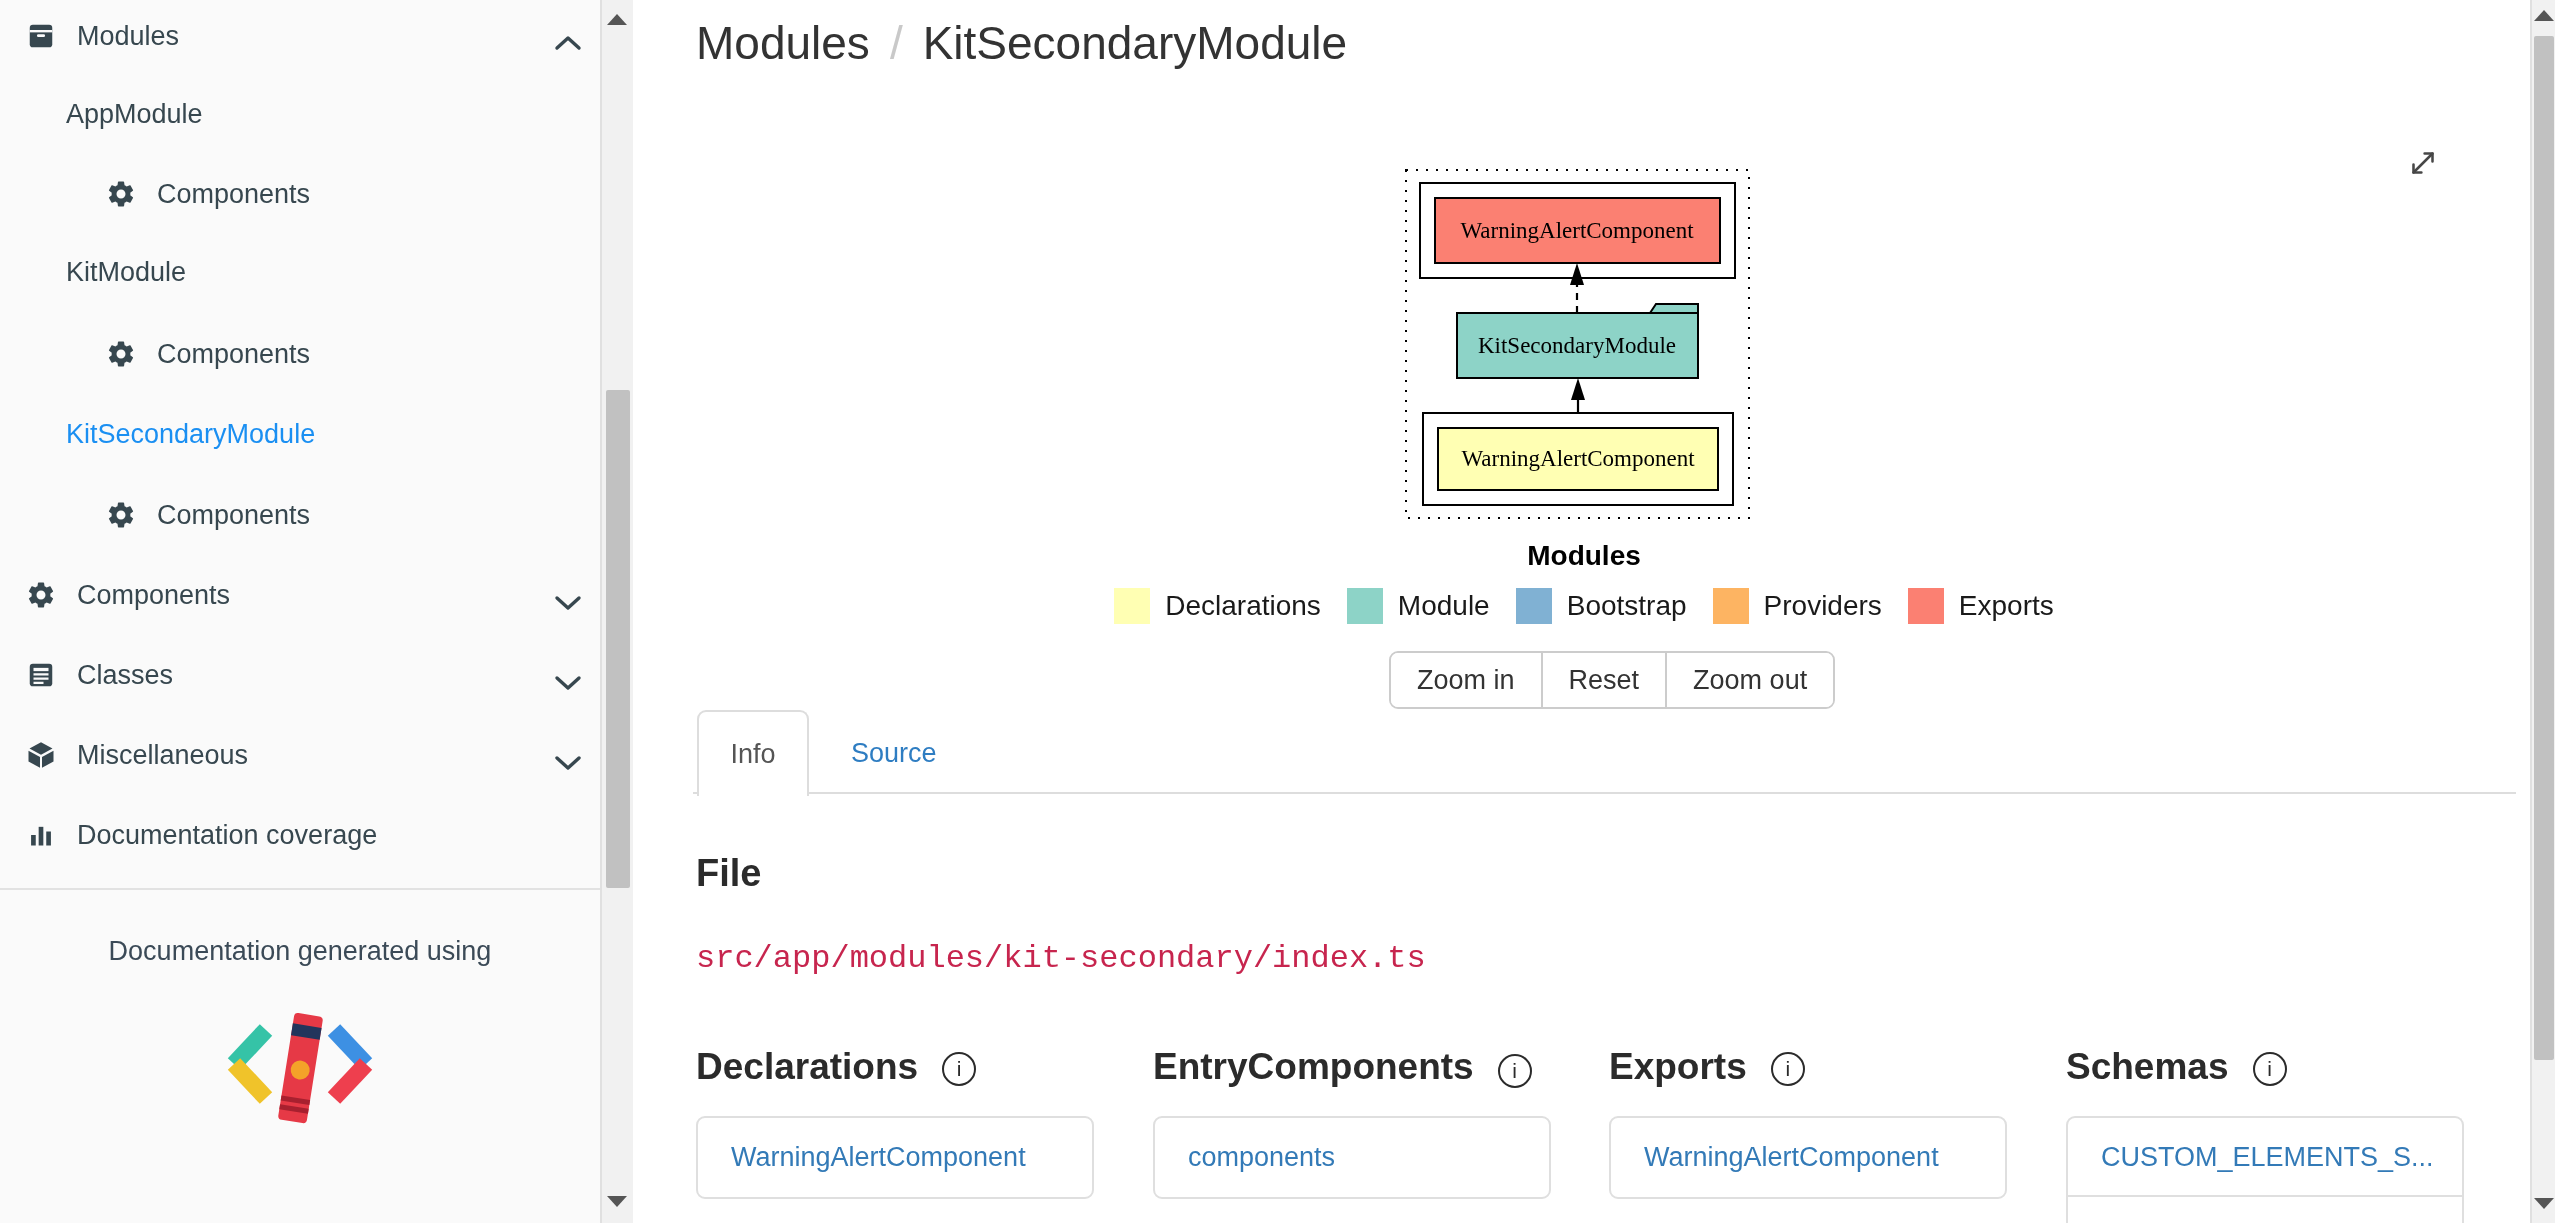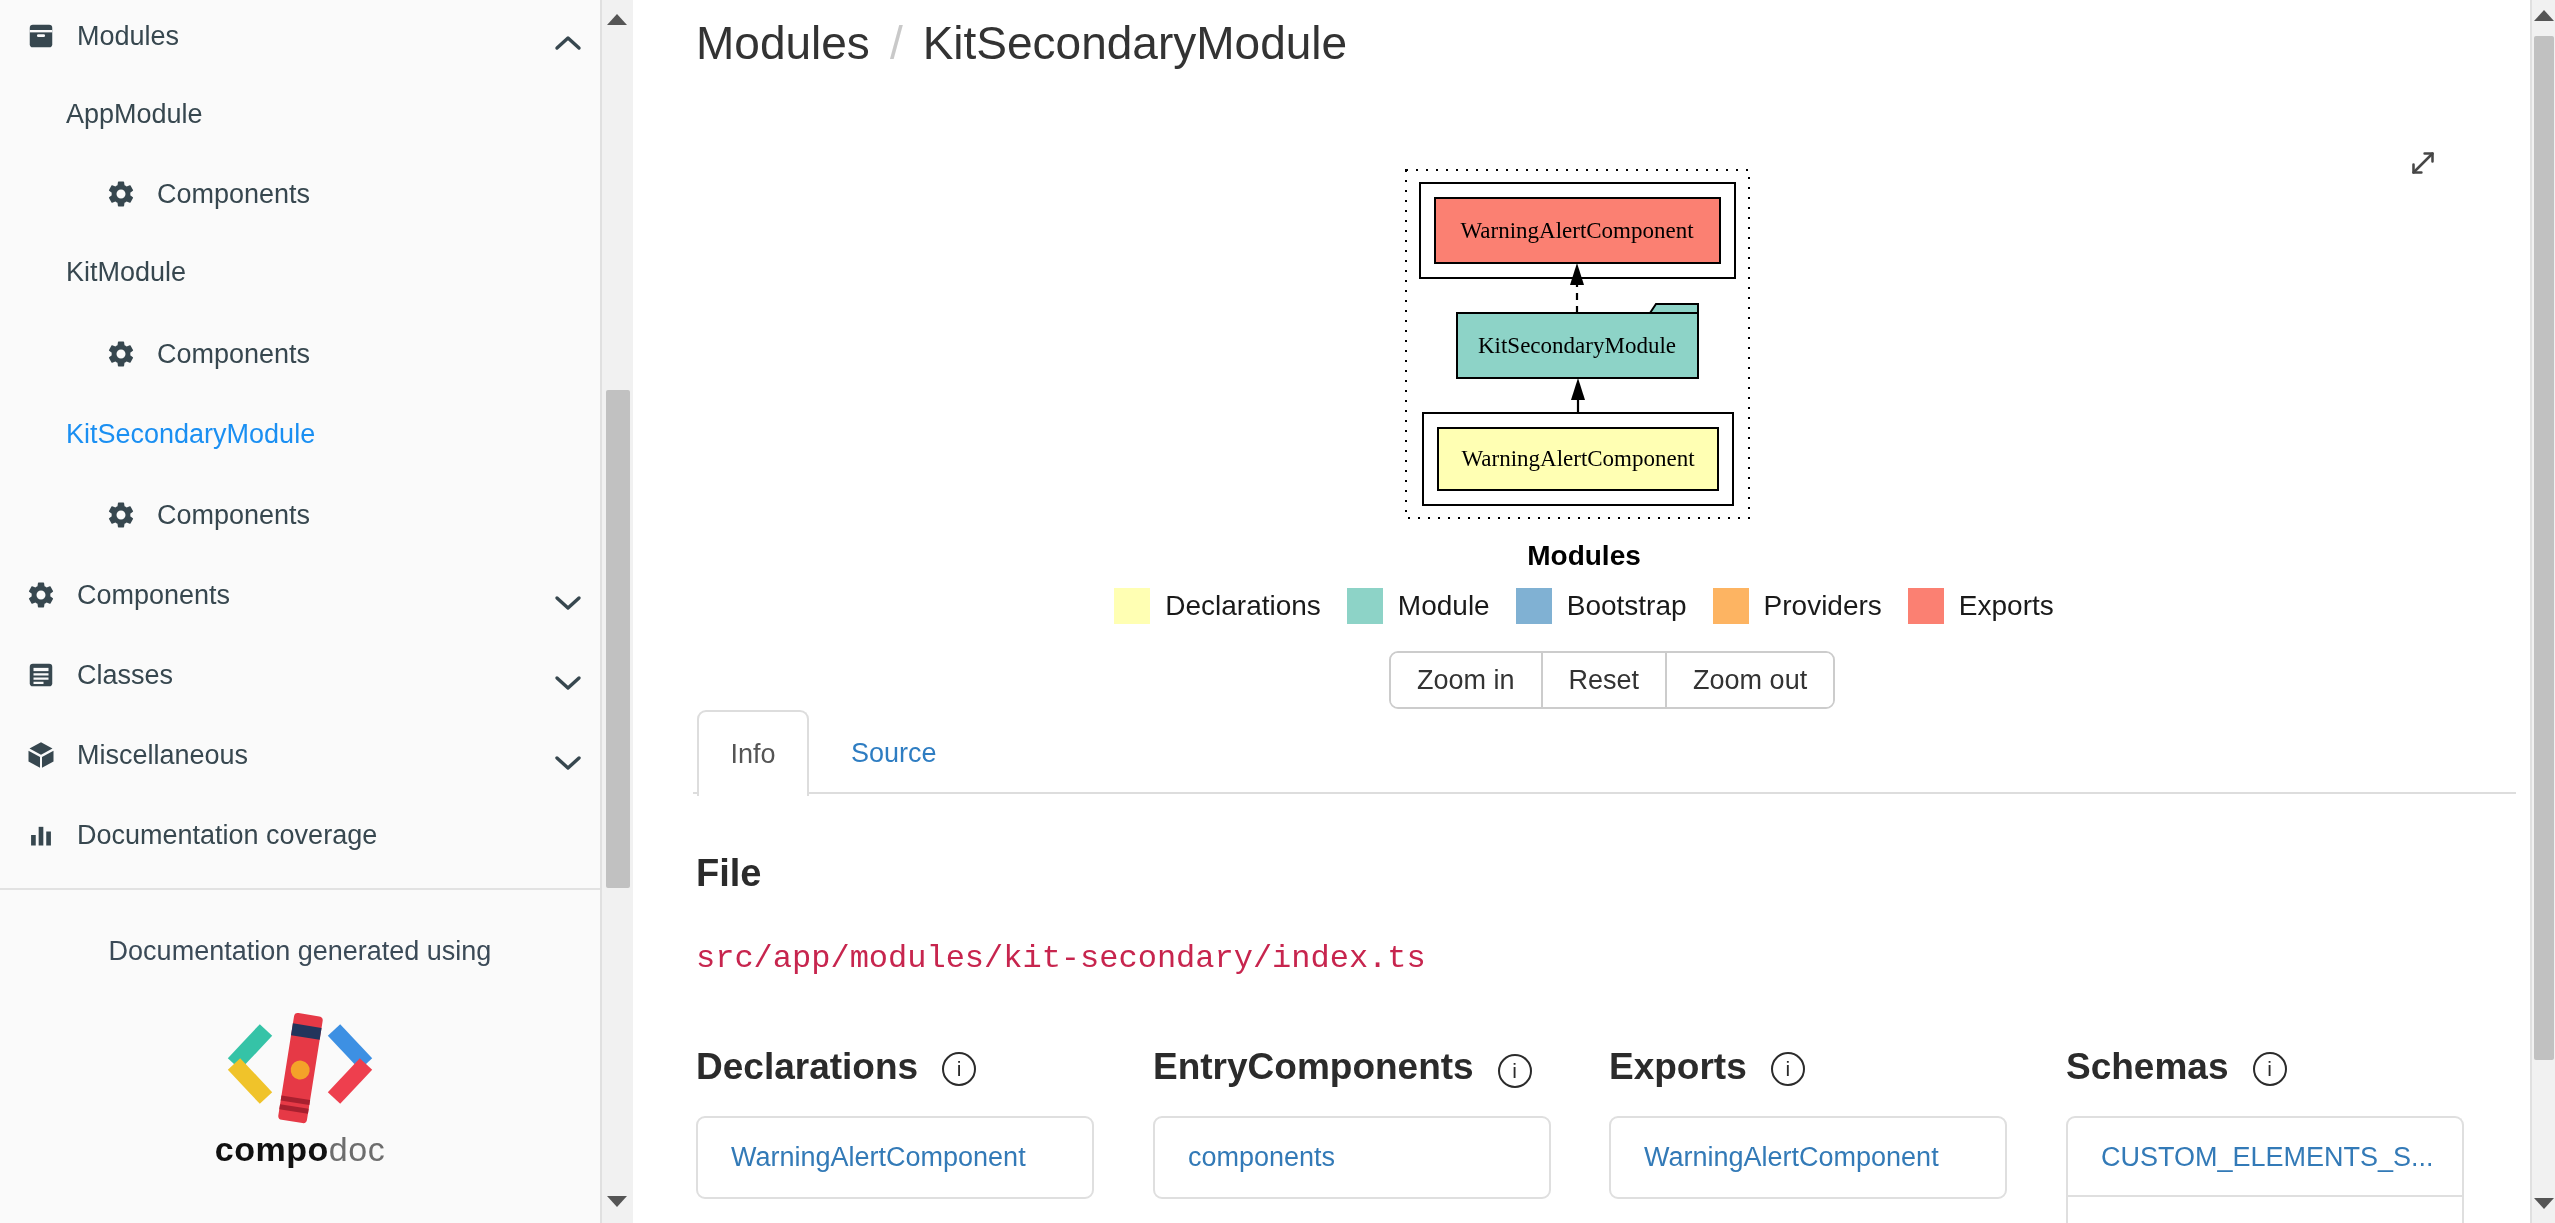--- a/index.html
+++ b/index.html
@@ -234,21 +234,20 @@
         <line x1="146" y1="56" x2="114" y2="90" stroke="#ee3f4e" stroke-width="17"></line>
         <g transform="rotate(9 80 60)">
           <rect x="66" y="6" width="29" height="108" rx="4" fill="#e63946"></rect>
           <rect x="66" y="17" width="29" height="12" fill="#22355c"></rect>
           <circle cx="80.5" cy="62" r="9.5" fill="#f4a229"></circle>
           <rect x="66" y="90" width="29" height="5" fill="#a8202f"></rect>
           <rect x="66" y="99" width="29" height="5" fill="#a8202f"></rect>
         </g>
       </svg>
     </div>
-    <div class="logo-text"><b>compo</b><span>doc</span></div>
   </nav>
 
   <div id="side-scrollbar" class="sbar">
     <div class="sbtn tri-up" style="top:14px;"></div>
     <div class="thumb" style="left:4px; top:390px; width:24px; height:498px;"></div>
     <div class="sbtn tri-down" style="top:1196px;"></div>
   </div>
 
   <main id="content">
 

